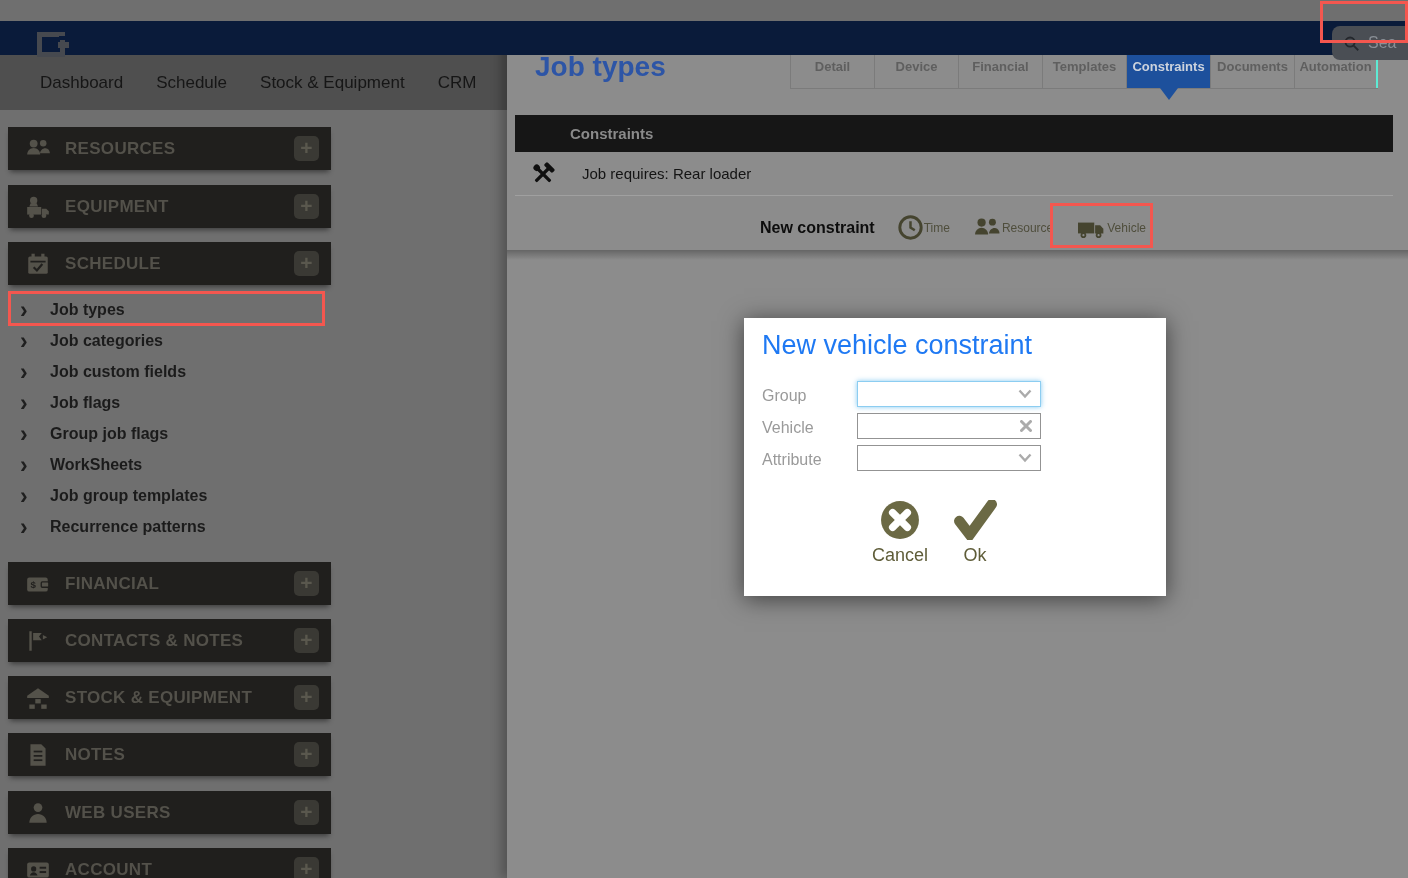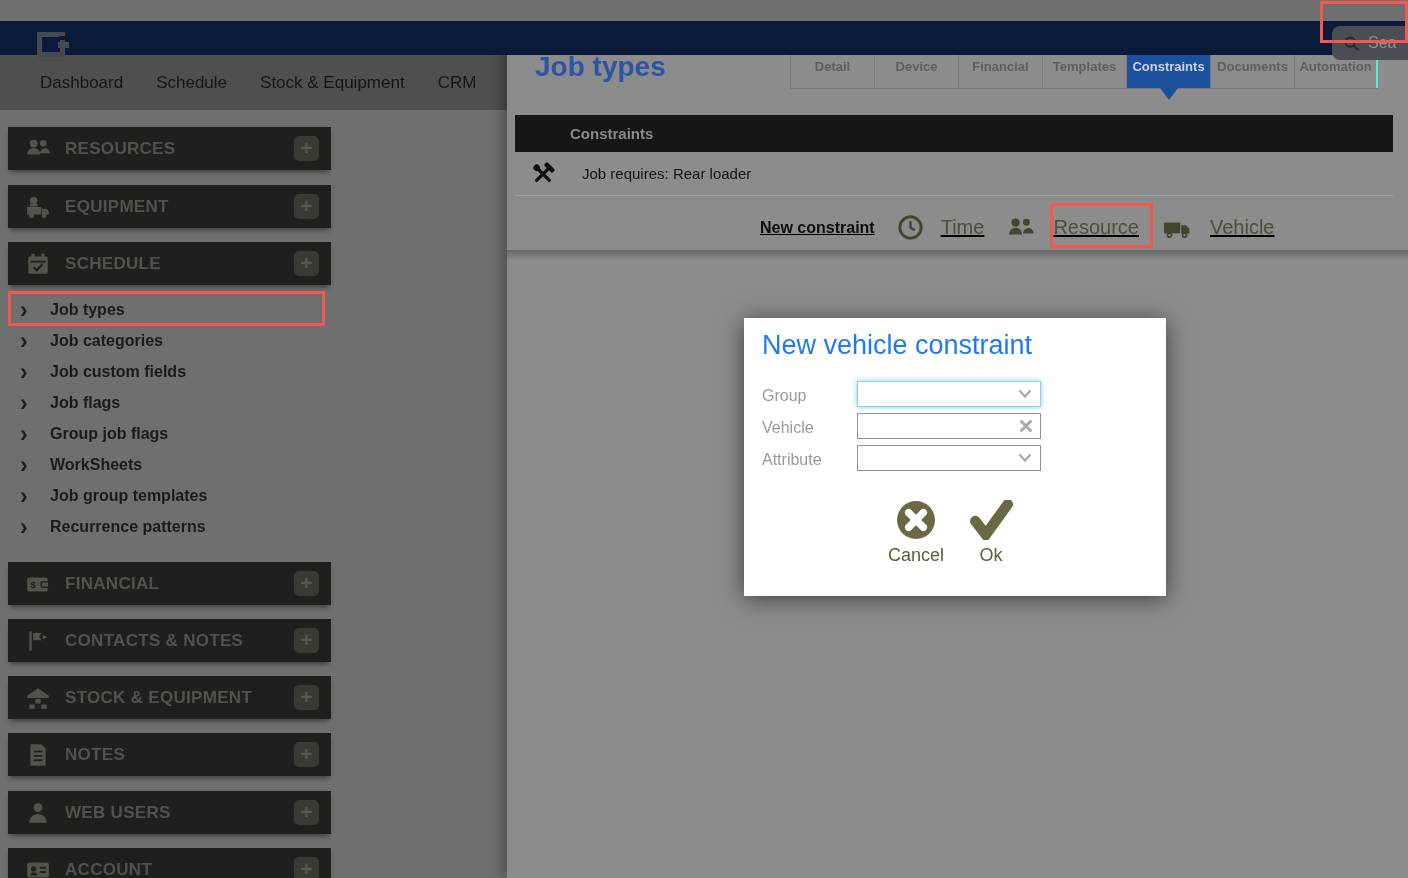--- a/index.html
+++ b/index.html
@@ -71,43 +71,43 @@
   .tab.active { background:#1d509c; color:#ccd3dd; }
   .tab.active::after { content:""; position:absolute; bottom:-12px; left:50%; margin-left:-9px;
     border:9px solid transparent; border-top:12px solid #1d509c; border-bottom:0; }
   .constraints-bar { position:absolute; left:8px; top:77px; width:878px; height:37px; background:#161616;
     display:flex; align-items:center; padding-left:55px; color:#8a8a8a; font-size:15px; font-weight:bold; }
   .job-requires { position:absolute; left:8px; top:114px; width:878px; height:44px; display:flex; align-items:center;
     border-bottom:1px solid #a0a0a0; }
   .job-requires .t-icon { width:28px; height:28px; color:#0f0f0f; margin-left:14px; }
   .job-requires .jr-text { margin-left:25px; font-size:15px; color:#141414; }
   .new-constraint { position:absolute; left:0; top:167px; width:100%; height:45px; display:flex; align-items:center;
-    padding-left:253px;text-decoration:underline; }
+    padding-left:253px; }
   .nc-label { font-size:16px; font-weight:bold; color:#0d0d0d; }
-  .nc-tool { display:flex; align-items:center; gap:17px; margin-left:22px; color:#45442f; font-size:20px; }
+  .nc-tool { display:flex; align-items:center; gap:0; margin-left:22px; color:#45442f; font-size:12px; }
   .nc-tool .tool-label { color:#4f4e3c; }
   .shadow-sep { position:absolute; left:0; top:212px; width:100%; height:10px;
     background:linear-gradient(to bottom, rgba(0,0,0,0.28), rgba(0,0,0,0)); }
 
   
   .action { display:flex; flex-direction:column; align-items:center; gap:5px; width:56px; }
   .action .a-label { font-size:17px; }
   .footer-actions { position:absolute; left:388px; top:762px; display:flex; gap:20px; }
   .footer-actions .a-label { color:#232323; }
 
   
   .modal { position:absolute; left:237px; top:280px; width:422px; height:278px; background:#ffffff; z-index:20;
     box-shadow:0 3px 22px rgba(0,0,0,0.55); }
   .modal-title { position:absolute; left:18px; top:12px; font-size:27px; font-weight:normal; color:#1f79f3; }
   .m-label { position:absolute; left:18px; font-size:16px; color:#9a9a9a; }
   .m-field { position:absolute; left:113px; width:184px; height:26px; background:#fff; border:1px solid #939393;
     display:flex; align-items:center; justify-content:flex-end; padding-right:8px; }
   .m-field.focus-blue { border:1px solid #8ccdf1; box-shadow:0 0 5px rgba(125,198,240,0.95); }
   .m-field svg { color:#ababab; }
-  .modal-actions { position:absolute; left:144px; top:182px; display:flex; gap:19px; }
+  .modal-actions { position:absolute; left:128px; top:182px; display:flex; gap:19px; }
   .modal-actions .a-label { color:#5f5d39; font-size:18px; }
 
   
   .annot { position:absolute; border:3px solid #f4574f; z-index:60; pointer-events:none; }
 </style>
 </head>
 <body>
 
 <div class="topbar">
   <div class="logo-mark"></div>

